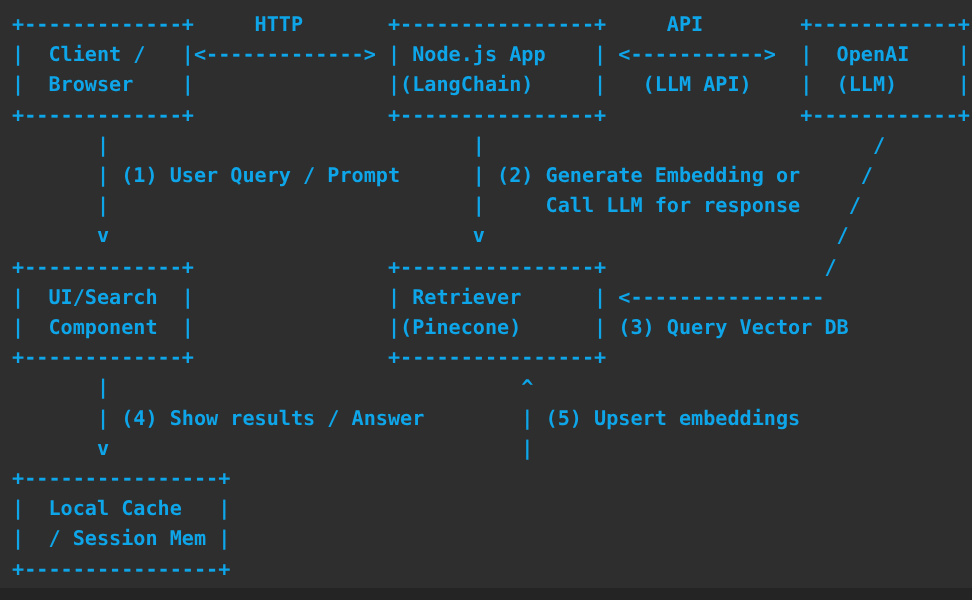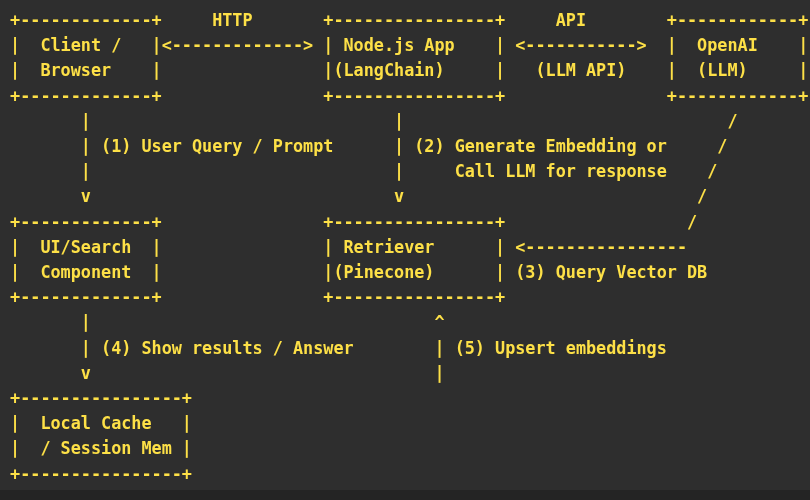--- a/index.html
+++ b/index.html
@@ -18,21 +18,21 @@
     position: absolute;
     left: 0;
     top: 0;
     margin: 0;
     padding: 8px 0 0 0;
     font-family: "DejaVu Sans Mono", "Liberation Mono", monospace;
     font-size: 16.8px;
     line-height: 25.2px;
     font-weight: bold;
     letter-spacing: 0;
-    color: #fde047;
+    color: #0ea5e9;
     white-space: pre;
   }
   .bottom-edge {
     position: absolute;
     left: 0;
     bottom: 0;
     width: 100%;
     height: 10px;
     background: #242424;
   }

